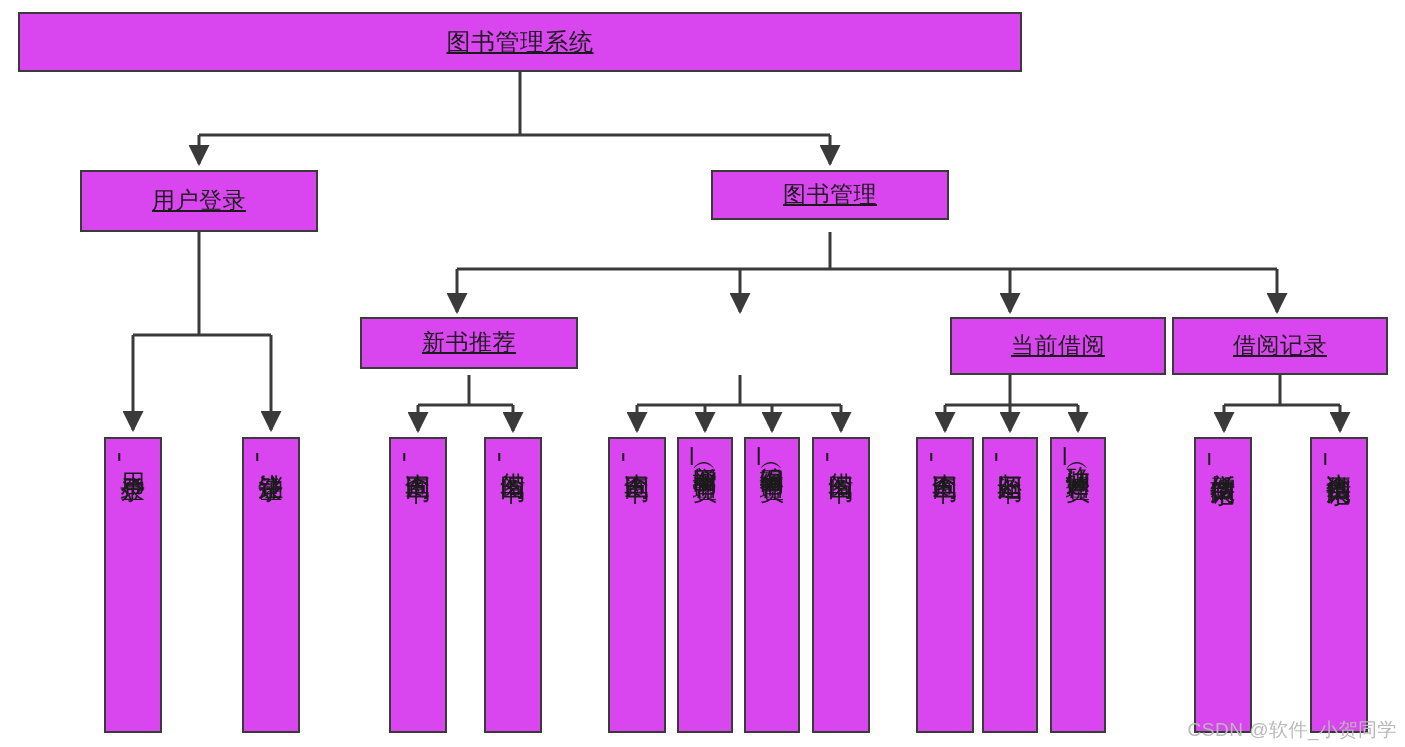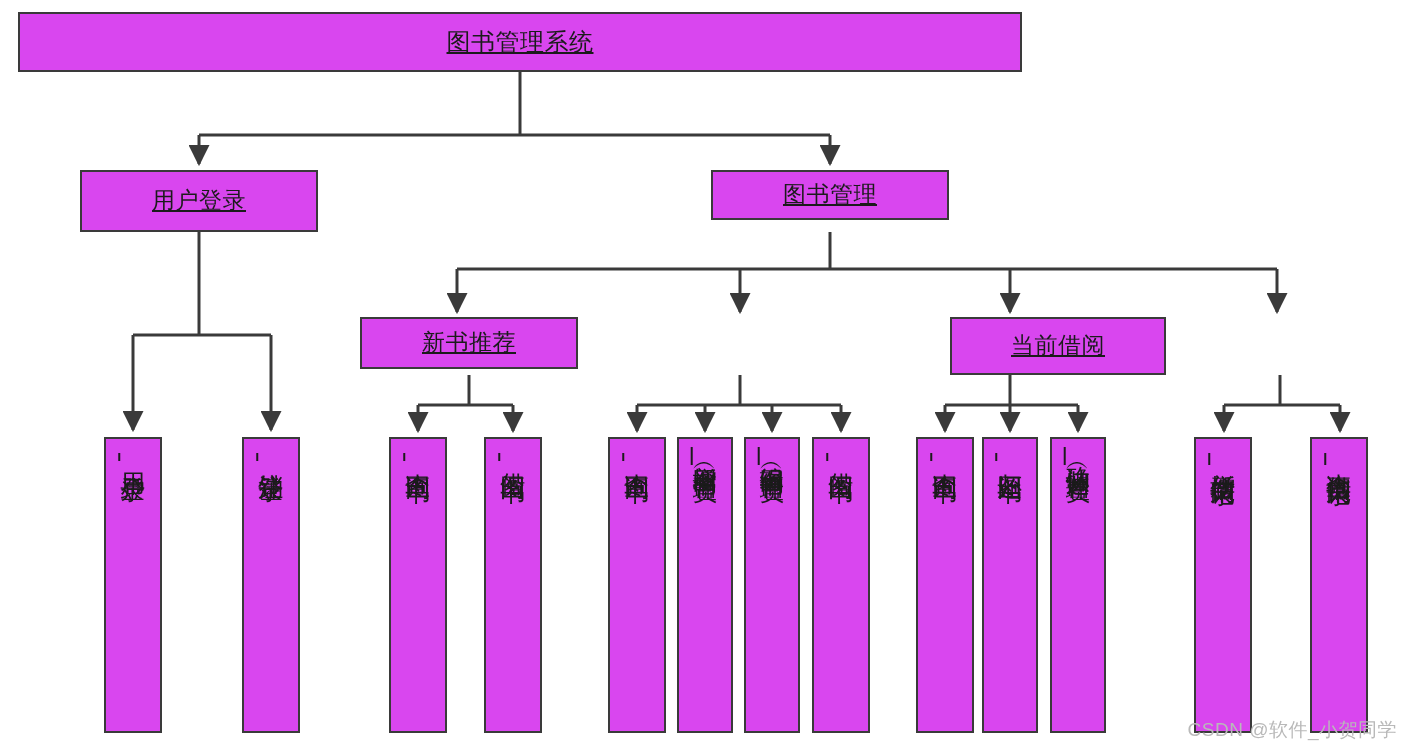--- a/index.html
+++ b/index.html
@@ -119,20 +119,23 @@
   <div class="node h-node" style="left:711px;top:170px;width:238px;height:50px;align-items:center;">
     <span class="lbl">图书管理</span>
   </div>
 
   <div class="node h-node" style="left:360px;top:317px;width:218px;height:52px;">
     <span class="lbl">新书推荐</span>
   </div>
   <div class="node h-node" style="left:902px;top:317px;width:216px;height:58px;margin-left:48px;">
     <span class="lbl">当前借阅</span>
   </div>
+  <div class="node h-node" style="left:1172px;top:317px;width:216px;height:58px;">
+    <span class="lbl">借阅记录</span>
+  </div>
 
   <div class="node v-node" style="left:104px;top:437px;width:58px;height:296px;">
     <span class="lbl">用户登录</span>
   </div>
   <div class="node v-node" style="left:242px;top:437px;width:58px;height:296px;">
     <span class="lbl">注销登录</span>
   </div>
 
   <div class="node v-node" style="left:389px;top:437px;width:58px;height:296px;">
     <span class="lbl">查询图书</span>

